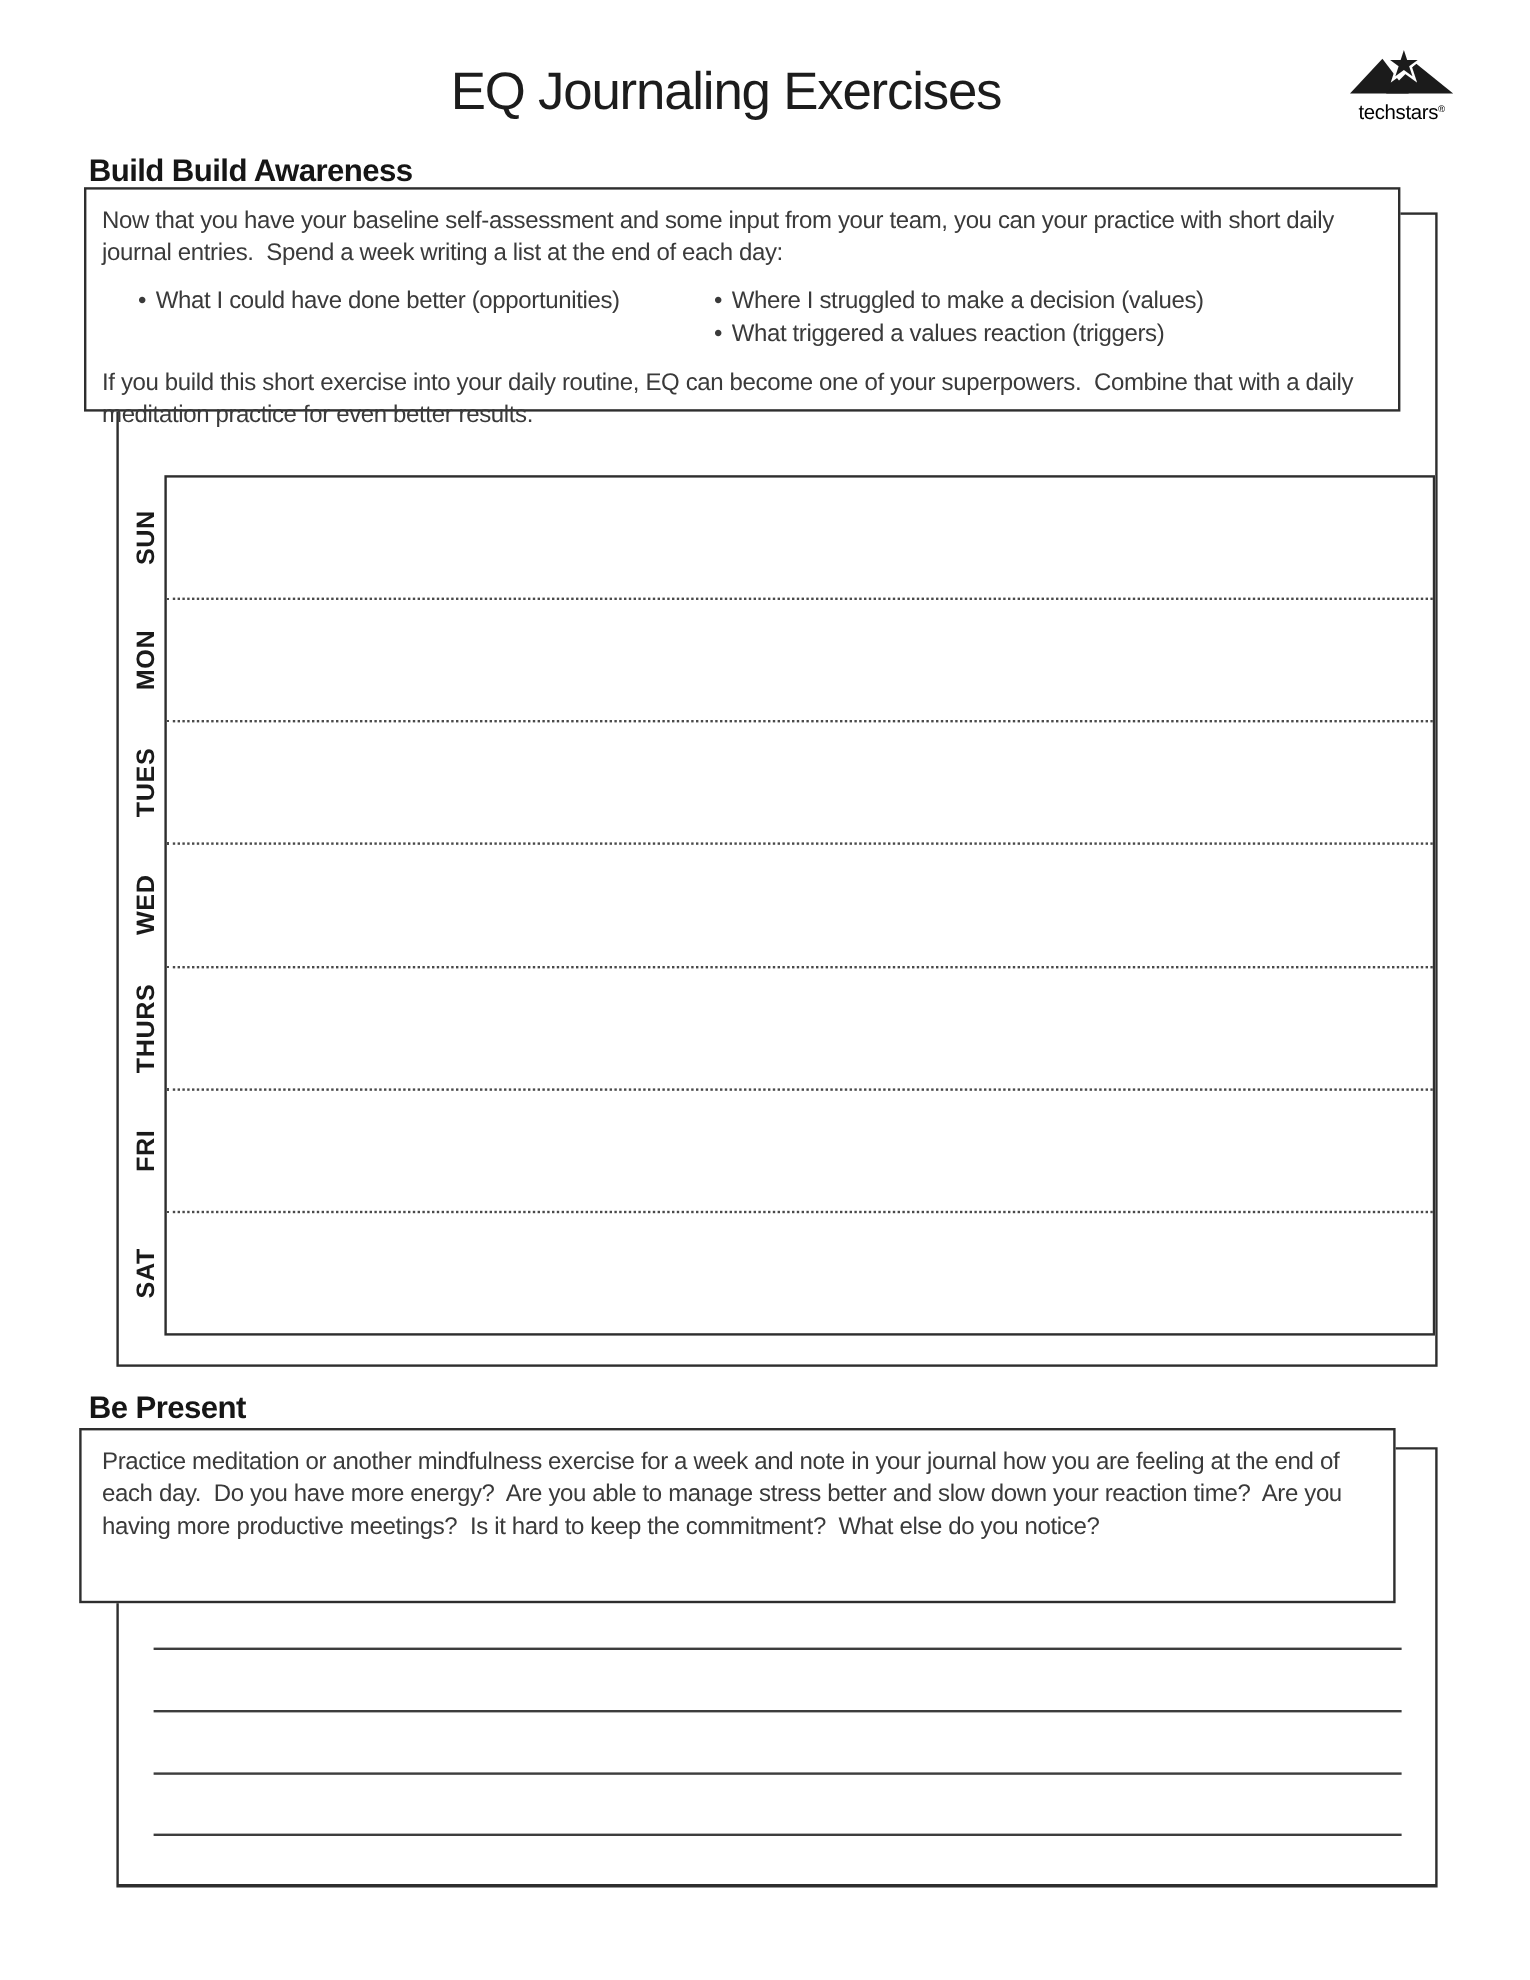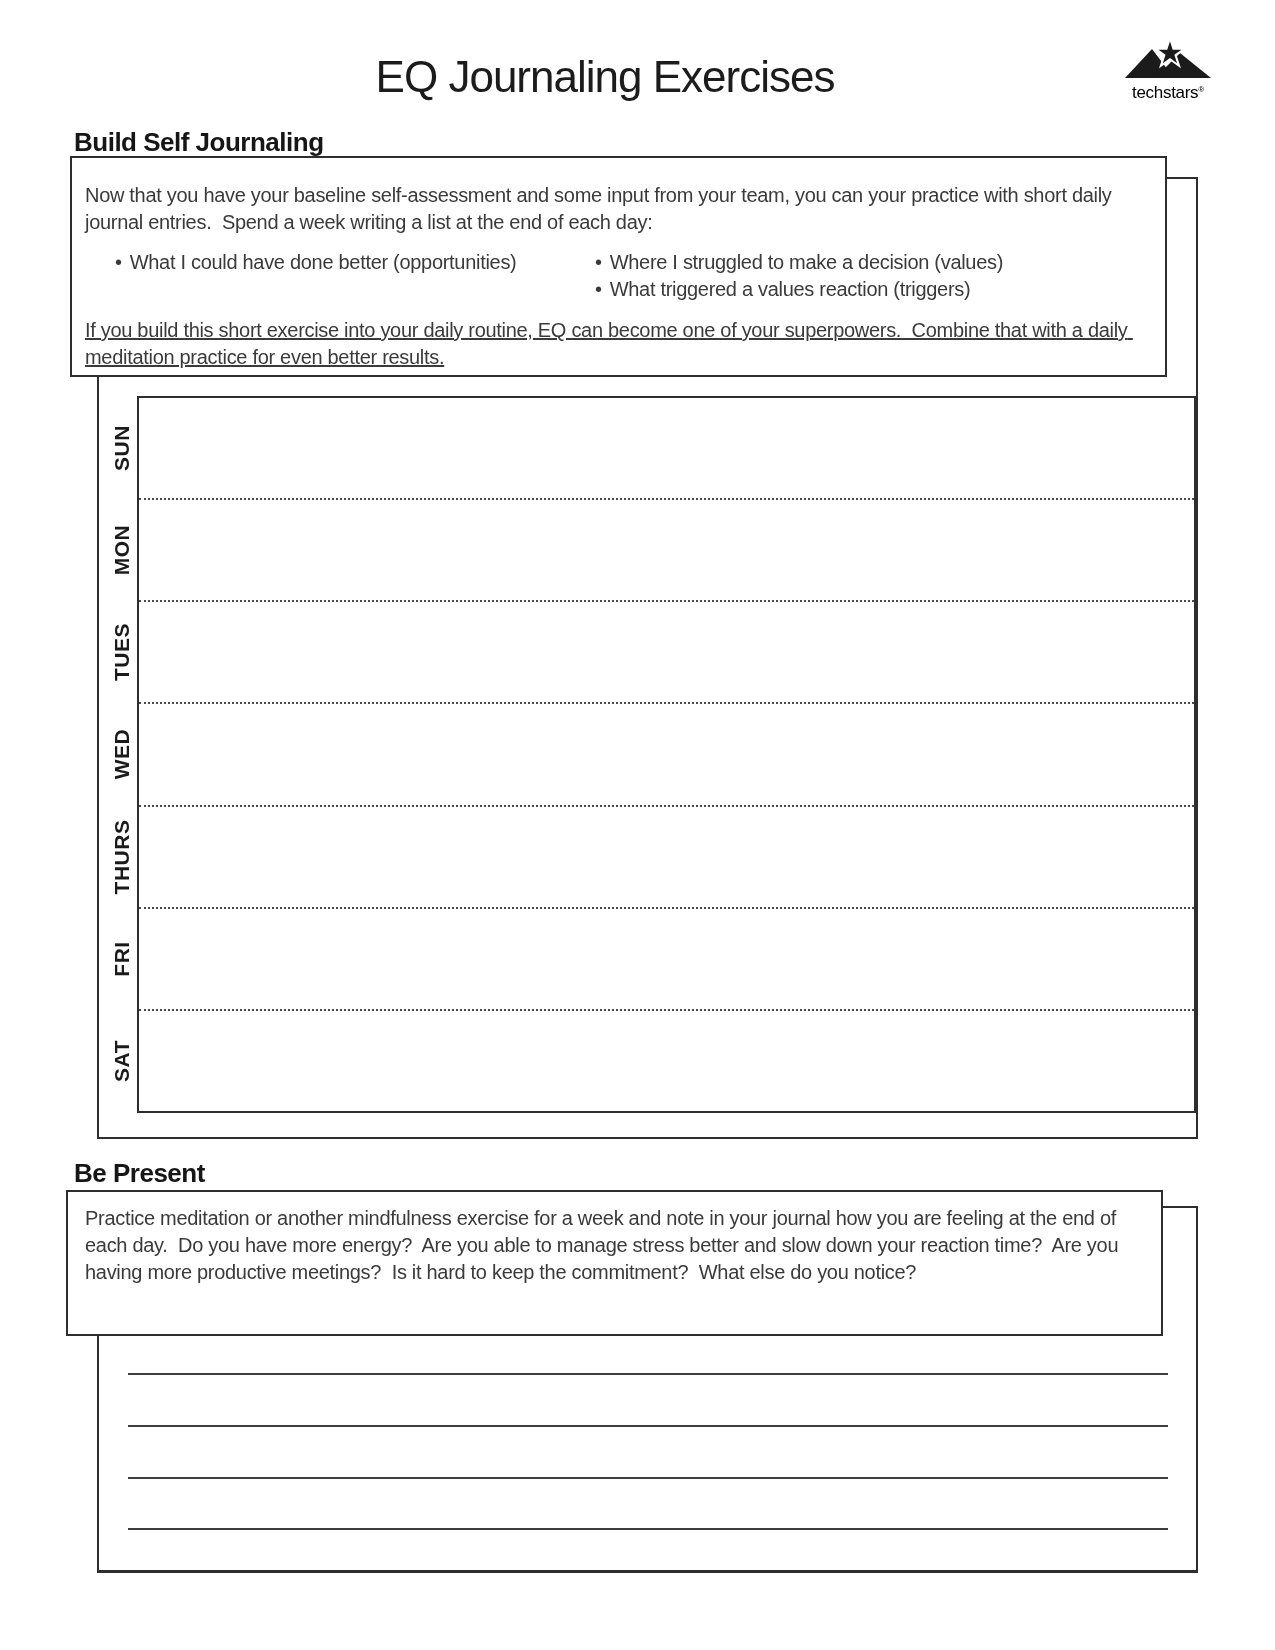--- a/index.html
+++ b/index.html
@@ -29,34 +29,34 @@
   .heading-build { top:127px; left:74px; }
   .heading-present { top:1158px; left:74px; }
 
   
   .outer-box { border:2px solid #2e2e2e; background:#ffffff; z-index:1; }
   .outer-box-1 { left:97px; top:177px; width:1101px; height:962px; }
   .outer-box-2 { left:97px; top:1206px; width:1101px; height:367px; border-bottom-width:3px; }
 
   
   .text-box { border:2px solid #2e2e2e; background:#ffffff; z-index:2; }
-  .text-box-1 { left:70px; top:156px; width:1097px; height:221px; padding:24px 22px 0 13px; }
+  .text-box-1 { left:70px; top:156px; width:1097px; height:187px; padding:13px 22px 0 13px; }
   .text-box-2 { left:66px; top:1190px; width:1097px; height:146px; padding:13px 24px 0 17px; }
 
   .para {
     font-size:20px; line-height:27px; letter-spacing:-0.3px;
     color:#3a3a3a; white-space:pre-wrap;
   }
 
   .bullet-cols { display:flex; margin:13px 0 0 30px; }
   .bullet-col-left { width:480px; }
   .bullet-col-right { flex:1; }
   .bullet-item { font-size:20px; line-height:27px; letter-spacing:-0.3px; color:#3a3a3a; }
   .bullet-item::before { content:"\2022"; margin-right:8px; }
-  .outro { margin-top:14px;text-decoration:underline; }
+  .outro { margin-top:14px; }
 
   
   .journal-table {
     left:137px; top:396px; width:1059px; height:717px;
     border:2px solid #2e2e2e; background:#ffffff; z-index:2;
     display:flex; flex-direction:column;
   }
   .journal-row { flex:1; position:relative; }
   .journal-row:not(:last-child) { border-bottom:2px dotted #4a4a4a; }
   .day-label {
@@ -81,21 +81,21 @@
 
 <div class="abs logo">
   <svg width="92" height="46" viewBox="0 0 92 46">
     <polygon points="3,42 30,13 52,42" fill="#1b1b1b"></polygon>
     <polygon points="33,42 58,17 89,42" fill="#1b1b1b"></polygon>
     <text x="48" y="27" font-size="30" text-anchor="middle" fill="#1b1b1b" stroke="#ffffff" stroke-width="4" paint-order="stroke">★</text>
   </svg>
   <div class="wordmark"><span>techstars</span><sup>®</sup></div>
 </div>
 
-<h2 class="abs section-heading heading-build">Build Self Journaling</h2>
+<h2 class="abs section-heading heading-build">Build Build Awareness</h2>
 
 <div class="abs outer-box outer-box-1"></div>
 
 <div class="abs text-box text-box-1">
   <p class="para">Now that you have your baseline self-assessment and some input from your team, you can your practice with short daily journal entries.  Spend a week writing a list at the end of each day:</p>
   <div class="bullet-cols">
     <div class="bullet-col-left">
       <div class="bullet-item">What I could have done better (opportunities)</div>
     </div>
     <div class="bullet-col-right">

